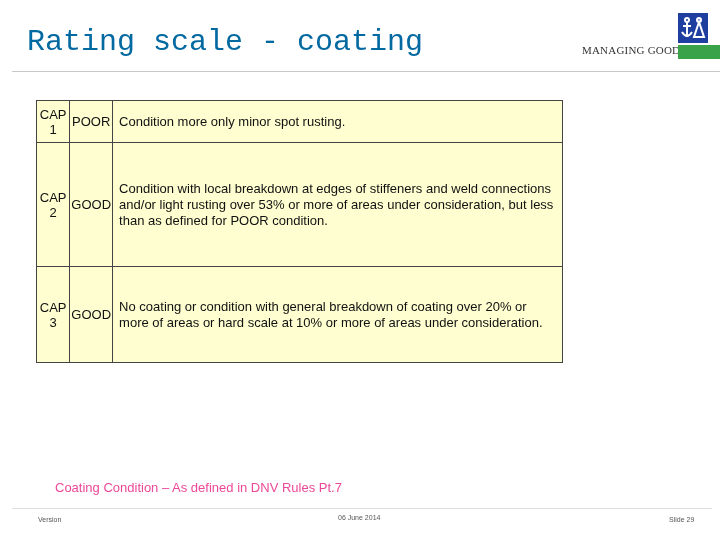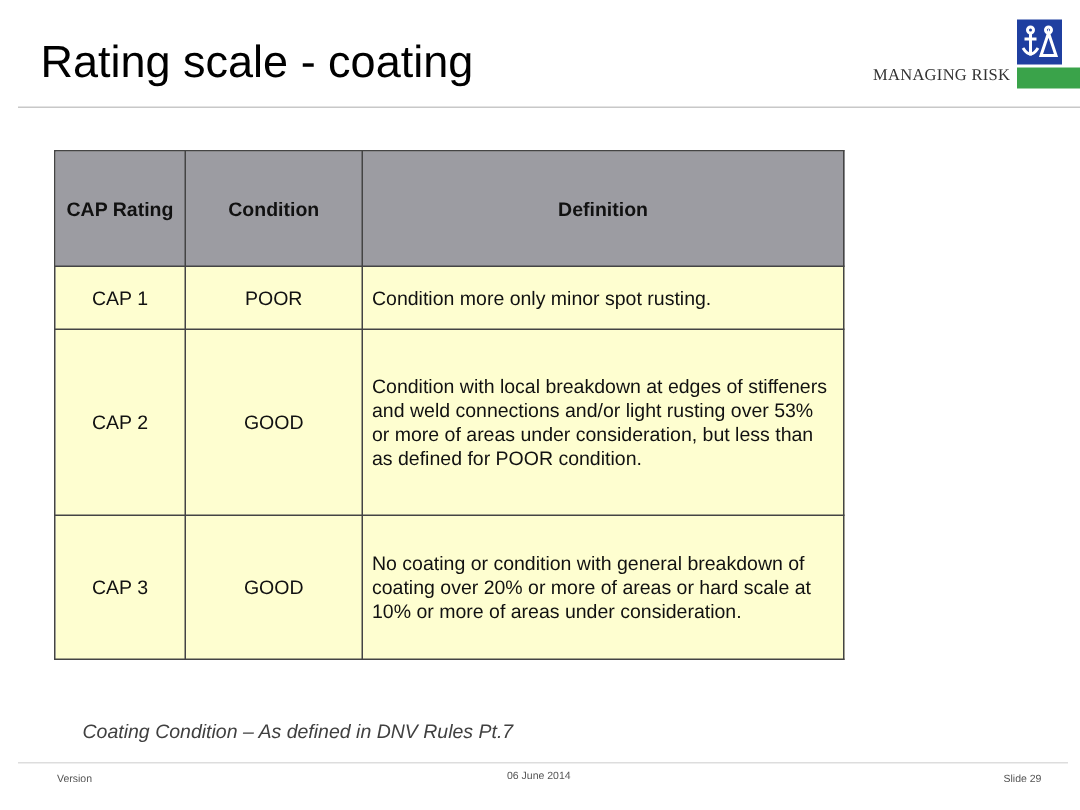--- a/index.html
+++ b/index.html
@@ -1,61 +1,56 @@
 <!DOCTYPE html>
 <html><head>
 <meta charset="utf-8">
 <style>
   html, body { margin:0; padding:0; }
   body { width:720px; height:540px; background:#ffffff; position:relative; overflow:hidden; font-family:"Liberation Sans", sans-serif; }
-  .title { position:absolute; left:27px; top:25px; font-family:Liberation Sans, sans-serif; font-size:30px; color:#000000; }
+  .title { position:absolute; left:27px; top:25px; font-family:Liberation Mono, monospace; font-size:30px; color:#0369a1; }
   .header-line { position:absolute; left:12px; top:71px; width:708px; height:1px; background:#c8c8c8; }
   .tagline { position:absolute; left:582px; top:44px; font-family:"Liberation Serif", serif; font-size:11px; color:#333; letter-spacing:0.2px; }
   .logo { position:absolute; left:678px; top:13px; width:30px; }
   .logo-top { width:30px; height:30px; background:#1f3fa0; display:flex; align-items:center; justify-content:center; }
   .logo-bottom { width:48px; height:14px; background:#3aa34a; color:#fff; font-weight:bold; font-size:9px; text-align:center; line-height:14px; margin-top:2px;padding-left:44px; }
   table { position:absolute; left:36px; top:100px; width:527px; border-collapse:collapse; font-size:13px; color:#111; }
   td, th { border:1.5px solid #444; }
   th { background:#9c9ca2; font-weight:bold; height:74px; text-align:center; }
   td { background:#fefed0; }
   td.c { text-align:center; }
   td.d { padding:0 6px; line-height:16px; }
-  .note { position:absolute; left:55px; top:480px; font-size:13px; color:#404040;font-style:italic; }
+  .note { position:absolute; left:55px; top:480px; font-size:13px; color:#ec4899; }
   .footer-line { position:absolute; left:12px; top:508px; width:700px; height:1px; background:#ddd; }
   .foot { position:absolute; top:516px; font-size:7px; color:#555; }
 </style>
 </head>
 <body>
 
 <div class="title">Rating scale - coating</div>
-<div class="tagline">MANAGING RISK</div>
+<div class="tagline">MANAGING GOOD</div>
 <div class="logo">
   <div class="logo-top">
     <svg width="26" height="26" viewBox="0 0 26 26">
         <g stroke="#fff" stroke-width="2" fill="none">
           <circle cx="7" cy="5" r="2"></circle>
           <line x1="7" y1="7" x2="7" y2="22"></line>
           <line x1="3" y1="11" x2="11" y2="11"></line>
           <path d="M2 17 Q7 25 12 17"></path>
           <circle cx="19" cy="5" r="2"></circle>
           <path d="M19 7 L14 22 L24 22 Z"></path>
         </g>
       </svg>
   </div>
   <div class="logo-bottom">DNV</div>
 </div>
 <div class="header-line"></div>
 
 <table>
   <tbody>
-      <tr>
-    <th style="width:84px">CAP Rating</th>
-    <th style="width:115px">Condition</th>
-    <th>Definition</th>
-  </tr>
   <tr style="height:42px">
     <td class="c">CAP 1</td>
     <td class="c">POOR</td>
     <td class="d">Condition more only minor spot rusting.</td>
   </tr>
   <tr style="height:124px">
     <td class="c">CAP 2</td>
     <td class="c">GOOD</td>
     <td class="d">Condition with local breakdown at edges of stiffeners and weld connections and/or light rusting over 53% or more of areas under consideration, but less than as defined for POOR condition.</td>
   </tr>

